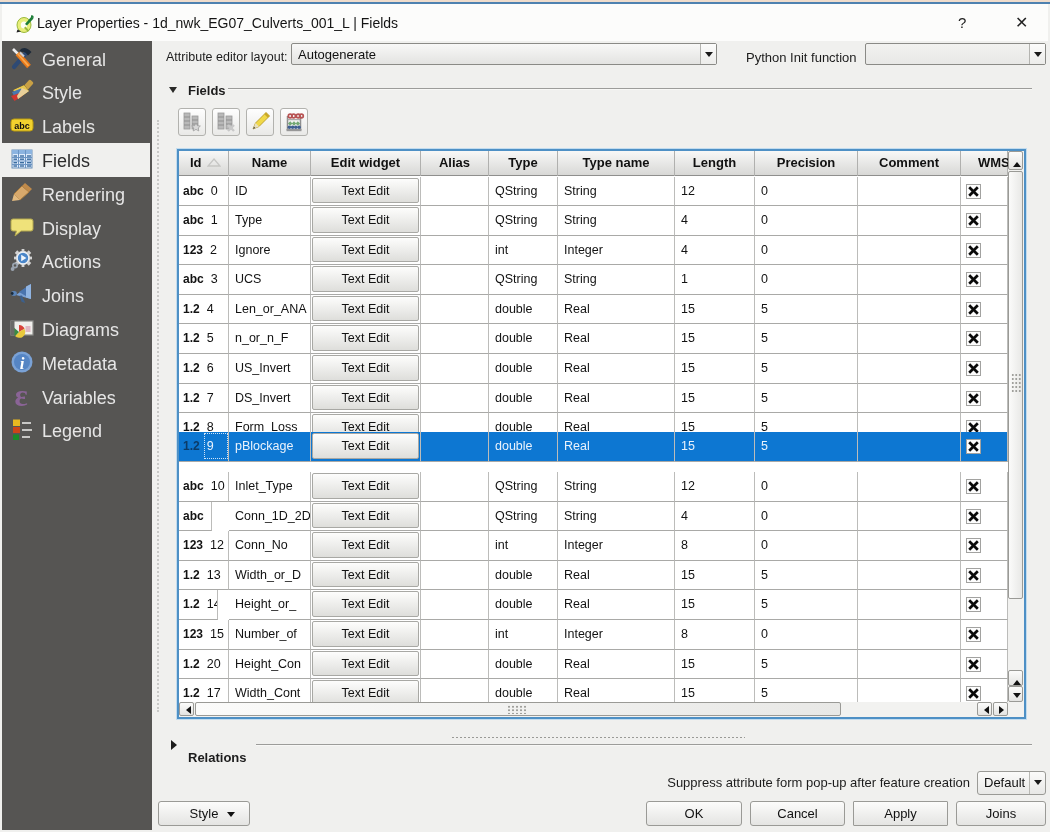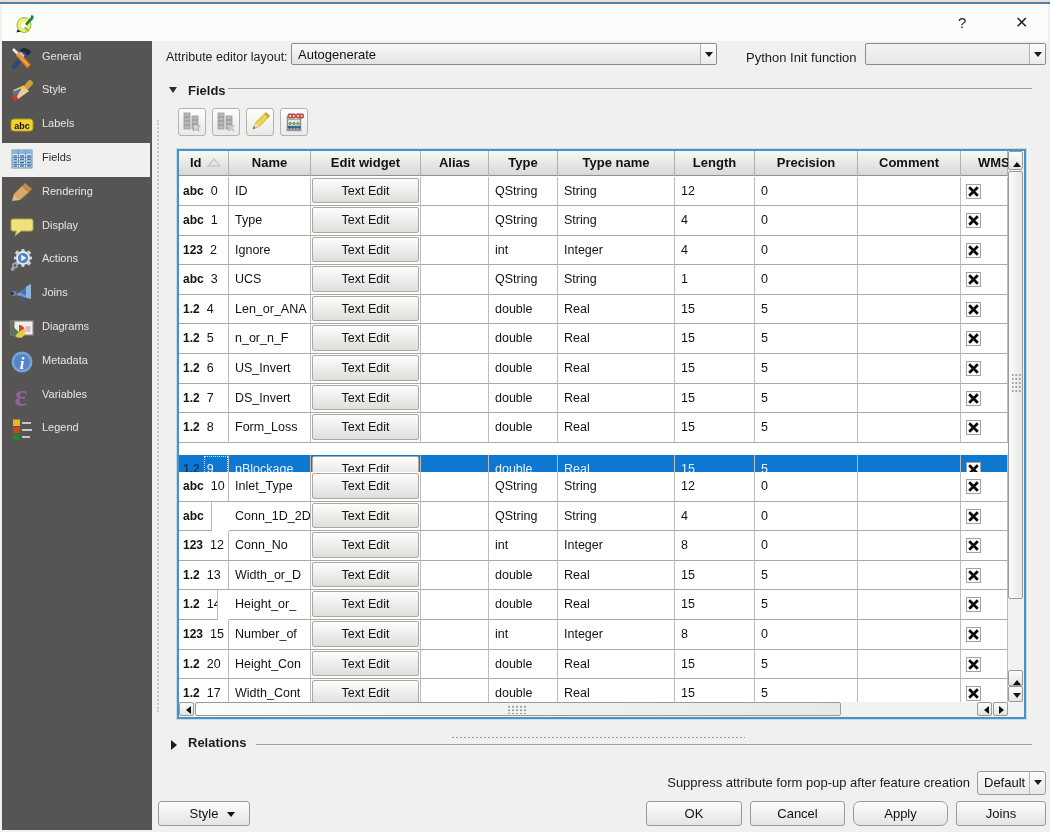--- a/index.html
+++ b/index.html
@@ -10,21 +10,21 @@
 
 #titlebar { position:absolute; left:2px; top:4px; width:1046px; height:37px; background:#fcfcfb; }
 #titlebar .ttl { position:absolute; left:35px; top:11px; font-size:14px; color:#141414; }
 #titlebar .logo { position:absolute; left:13px; top:10px; }
 #titlebar .qm { position:absolute; left:956px; top:10px; font-size:15px; color:#222; }
 #titlebar .cl { position:absolute; left:1013px; top:9px; font-size:16px; color:#222; }
 
 #sidebar { position:absolute; left:2px; top:41px; width:150px; height:789px; background:#565553; }
 .sbitem { position:absolute; left:0; width:150px; height:33.8px; }
 .sbitem .sbic { position:absolute; left:10px; top:4px; width:24px; height:24px; }
-.sbitem .sblab { position:absolute; left:42px; top:8px; font-size:11px; color:#e6e6e6; }
+.sbitem .sblab { position:absolute; left:42px; top:8px; font-size:18px; color:#e6e6e6; }
 .sbitem.sel { background:#f0f0ee; }
 .sbitem.sel .sblab { color:#2b2b2b; }
 
 #split { position:absolute; left:157px; top:120px; height:592px; width:0; border-left:2px dotted #c9c9c7; }
 
 .flabel { position:absolute; font-size:13px; color:#1c1c1c; }
 .combo { position:absolute; height:22px; border:1px solid #8a8a86; border-radius:2px; background:linear-gradient(#f8f8f7,#e3e3e1); }
 .combo .ctext { position:absolute; left:6px; top:2.5px; font-size:13px; color:#111; }
 .combo .carr { position:absolute; right:0; top:0; width:16px; height:100%; border-left:1px solid #b4b4b0; background:linear-gradient(#fcfcfb,#ececea); }
 .combo .carr:after { content:""; position:absolute; left:3.5px; top:8px; border:4.5px solid transparent; border-top:5px solid #1a1a1a; }
@@ -67,20 +67,21 @@
 <div id="topline"></div>
 <div id="titlebar">
 <span class="logo"><svg width="20" height="20" viewBox="0 0 20 20">
 <ellipse cx="9" cy="11" rx="7" ry="7.5" fill="#e8ee7a" stroke="#9ab93a" stroke-width="1"></ellipse>
 <ellipse cx="9" cy="11" rx="3.2" ry="3.6" fill="#fdfdf4"></ellipse>
 <path d="M10 10 L16.5 2.5 L18.5 4.5 L12 11.5 Z" fill="#1d7d38"></path>
 <path d="M16 1.5 c2 -0.5 3 0.5 2.5 2.5 l-2.5 -0.5 z" fill="#1d7d38"></path>
 <path d="M10.5 12.5 l4 4.5 -2 0.5 -3.5 -3.5 z" fill="#9ab93a"></path>
 <path d="M2.5 15.5 l3.5 2 -4.5 1 z" fill="#222"></path>
 </svg></span>
+<span class="ttl">Layer Properties - 1d_nwk_EG07_Culverts_001_L | Fields</span>
 <span class="qm">?</span>
     <span class="cl">✕</span>
 </div>
 <div id="sidebar"></div>
 <div class="sbitem" style="top:41.5px">
     <span class="sbic"><svg width="24" height="24" viewBox="0 0 24 24">
 <path d="M17 6 L4 21" stroke="#2e4a74" stroke-width="4.2" stroke-linecap="round"></path>
 <path d="M9.5 4.5 q5 -5.5 12 1.5 l-3.5 3.5 q-3 -4.5 -6 -3.5 z" fill="#1d2a3a"></path>
 <line x1="3" y1="3" x2="8" y2="8" stroke="#ececec" stroke-width="2.6"></line>
 <line x1="7.5" y1="7.5" x2="19" y2="20.5" stroke="#e87818" stroke-width="5"></line>
@@ -497,21 +498,21 @@
         <div class="td c8" style="left:679px;width:103px"></div>
         <div class="td c9" style="left:782px;width:47px">
           <span class="cb">
             <svg width="13" height="13" viewBox="0 0 13 13">
               <line x1="2.2" y1="2.2" x2="10.8" y2="10.8" stroke="#0a0a0a" stroke-width="2.7"></line>
               <line x1="10.8" y1="2.2" x2="2.2" y2="10.8" stroke="#0a0a0a" stroke-width="2.7"></line>
             </svg>
           </span>
         </div>
       </div>
-<div class="trow sel" style="top:304px;height:29.56px">
+<div class="trow sel" style="top:281px;height:29.56px">
         <div class="td c0" style="left:0;width:50px"><b class="fic">1.2</b><span class="idn">9</span><span class="idfocus"></span></div>
         <div class="td c1" style="left:50px;width:82px">pBlockage</div>
         <div class="td c2" style="left:132px;width:110px">
           <span class="tebtn">Text Edit</span>
         </div>
         <div class="td c3" style="left:242px;width:68px"></div>
         <div class="td c4" style="left:310px;width:69px">double</div>
         <div class="td c5" style="left:379px;width:117px">Real</div>
         <div class="td c6" style="left:496px;width:80px">15</div>
         <div class="td c7" style="left:576px;width:103px">5</div>
@@ -715,23 +716,23 @@
 <div style="position:absolute;left:328px;top:2.5px;width:21px;height:9px;background-image:radial-gradient(circle,#a0a09c 0.9px,transparent 1.1px);background-size:4px 3.5px"></div>
 <div class="sbtn" style="left:798px;top:0;width:15px;height:14px">
         <span class="arr" style="left:2px;top:3px;border:4px solid transparent;border-right:5px solid #111"></span>
       </div>
 <div class="sbtn" style="left:813.5px;top:0;width:15px;height:14px">
         <span class="arr" style="left:5px;top:3px;border:4px solid transparent;border-left:5px solid #111"></span>
       </div>
 </div>
 </div>
 <div class="tri-r" style="left:171px;top:740px"></div>
-<div class="grouplab" style="left:188px;top:735px">Relations</div>
+<div class="grouplab" style="left:188px;top:750px">Relations</div>
 <div class="gline" style="left:256px;top:744px;width:776px"></div>
 <div class="flabel" style="right:80px;top:775px">Suppress attribute form pop-up after feature creation</div>
 <div class="combo fusion" style="left:977px;top:771px;width:69px;height:24px;border-radius:3px">
     <span class="ctext">Default</span>
     <span class="carr"></span>
   </div>
 <div class="sbtn" style="left:158px;top:801px;width:92px;height:25px;border-radius:3px;text-align:center;font-size:13px;line-height:23px;color:#111">Style<span class="arr" style="left:68px;top:10px;border:4.5px solid transparent;border-top:5px solid #111"></span></div>
 <div class="sbtn" style="left:646px;top:801px;width:96px;height:25px;border-radius:3px;text-align:center;font-size:13px;line-height:23px;color:#111">OK</div>
 <div class="sbtn" style="left:750px;top:801px;width:95px;height:25px;border-radius:3px;text-align:center;font-size:13px;line-height:23px;color:#111">Cancel</div>
-<div class="sbtn" style="left:853px;top:801px;width:95px;height:25px;border-radius:7px;text-align:center;font-size:13px;line-height:23px;color:#111">Apply</div>
+<div class="sbtn" style="left:853px;top:801px;width:95px;height:25px;border-radius:1px;text-align:center;font-size:13px;line-height:23px;color:#111">Apply</div>
 <div class="sbtn" style="left:956px;top:801px;width:90px;height:25px;border-radius:3px;text-align:center;font-size:13px;line-height:23px;color:#111">Joins</div>
 </body></html>

